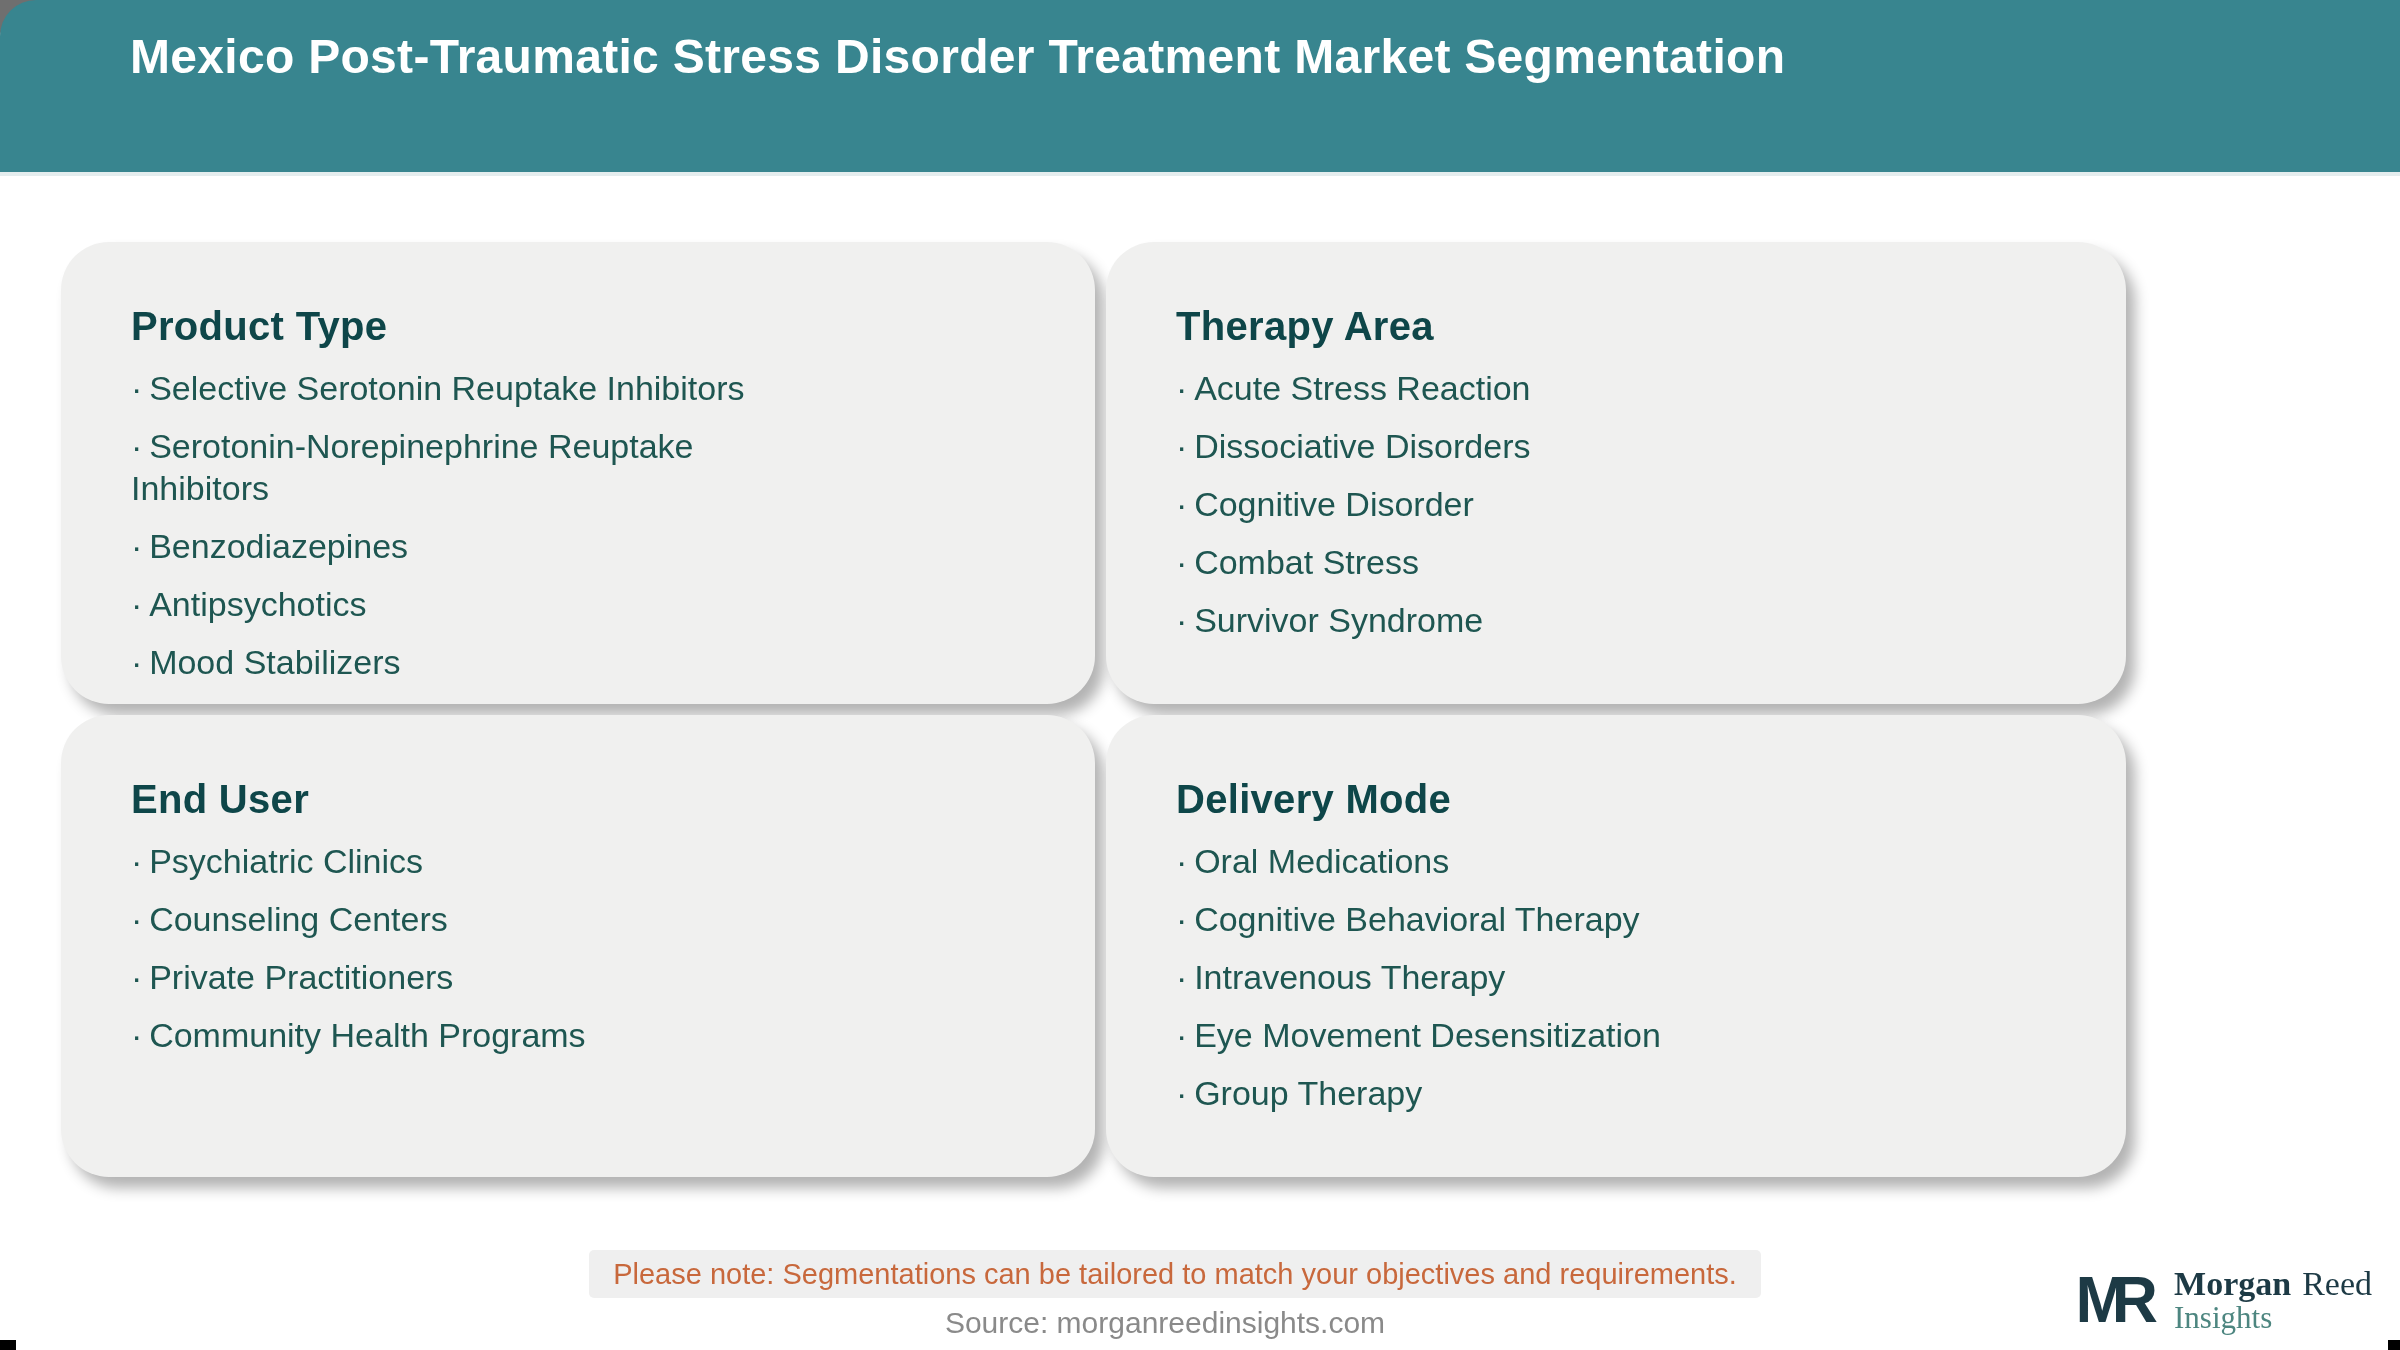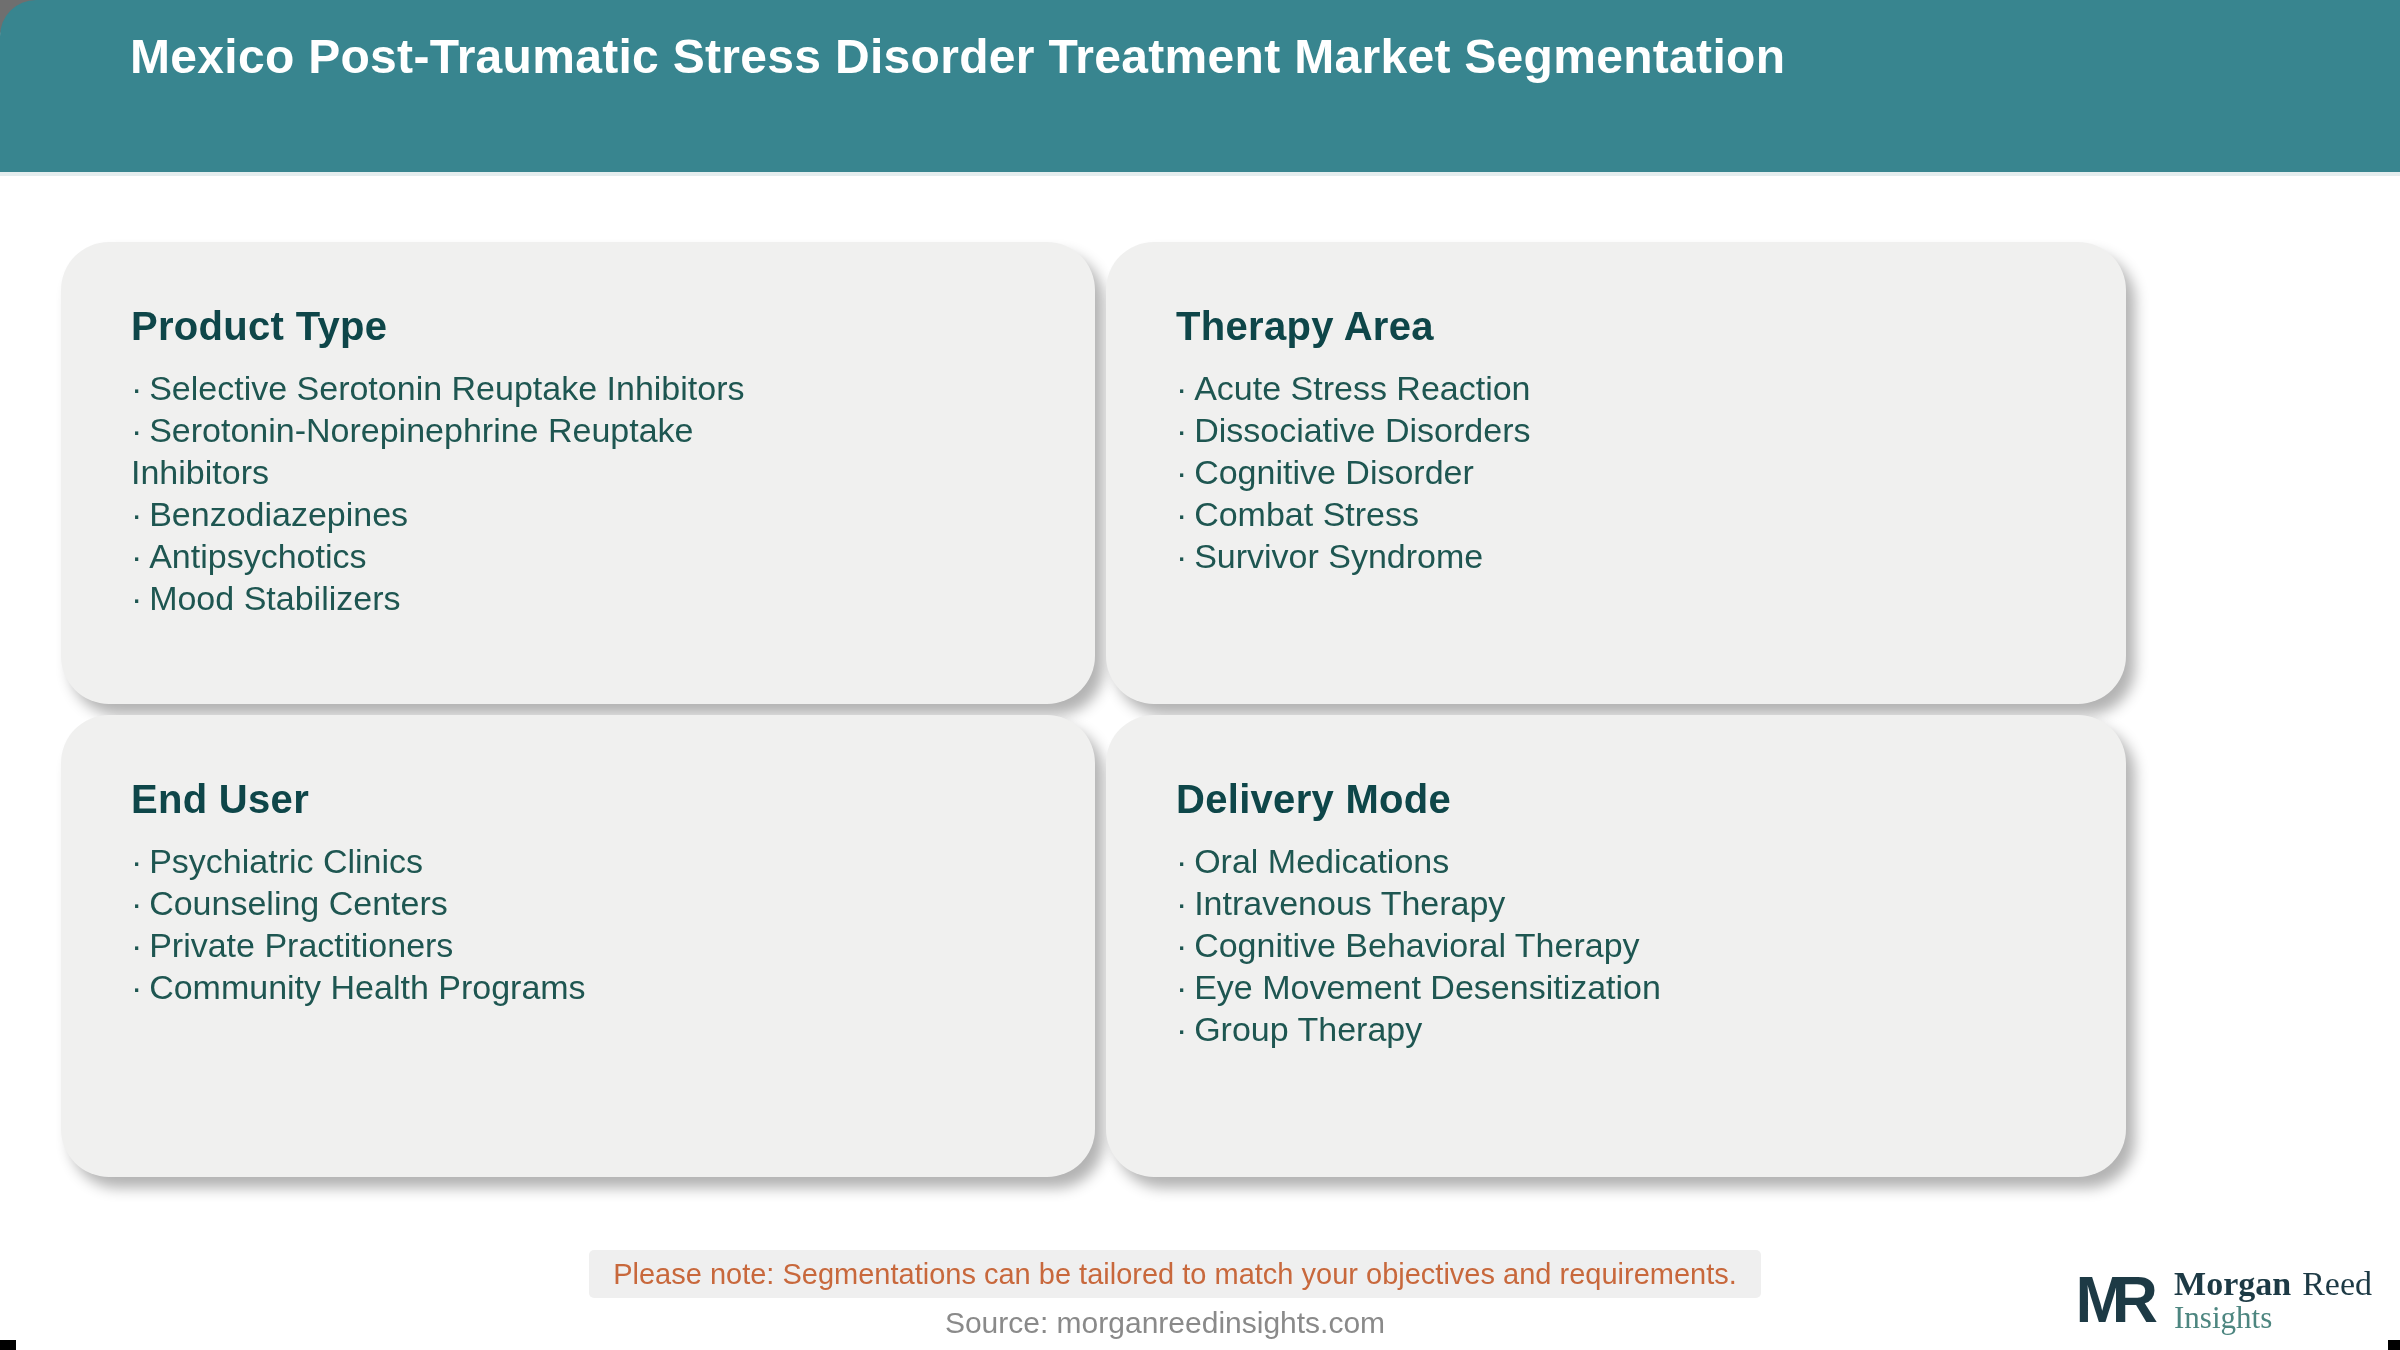--- a/index.html
+++ b/index.html
@@ -36,20 +36,21 @@
     padding:62px 58px 0 70px;
     box-shadow:9px 11px 14px rgba(0,0,0,0.30);
   }
   .card-title {
     margin:0 0 18px 0; font-size:40px; font-weight:bold;
     color:#0E4649; letter-spacing:0.3px;
   }
   .card-item {
     font-size:34px; line-height:42px; color:#1E5651;
     white-space:pre-line;
+    margin-top:16px;
   }
   .card-item::before { content:"\00B7\2009"; }
 
   
   .note-bar {
     position:absolute; top:1250px; left:589px; width:1172px; height:48px;
     background:#EFEFEF; border-radius:5px;
     color:#C8683C; font-size:29px; line-height:48px; text-align:center;
   }
   .source-text {
@@ -119,22 +120,22 @@
       <div class="card-item">Counseling Centers</div>
       <div class="card-item">Private Practitioners</div>
       <div class="card-item">Community Health Programs</div>
     </div>
   </section>
 
   <section class="card">
     <h2 class="card-title">Delivery Mode</h2>
     <div>
       <div class="card-item">Oral Medications</div>
+      <div class="card-item">Cognitive Behavioral Therapy</div>
       <div class="card-item">Intravenous Therapy</div>
-      <div class="card-item">Cognitive Behavioral Therapy</div>
       <div class="card-item">Eye Movement Desensitization</div>
       <div class="card-item">Group Therapy</div>
     </div>
   </section>
 
 </div>
 
 <div class="note-bar">Please note: Segmentations can be tailored to match your objectives and requirements.</div>
 
 <div class="source-text">Source: morganreedinsights.com</div>

